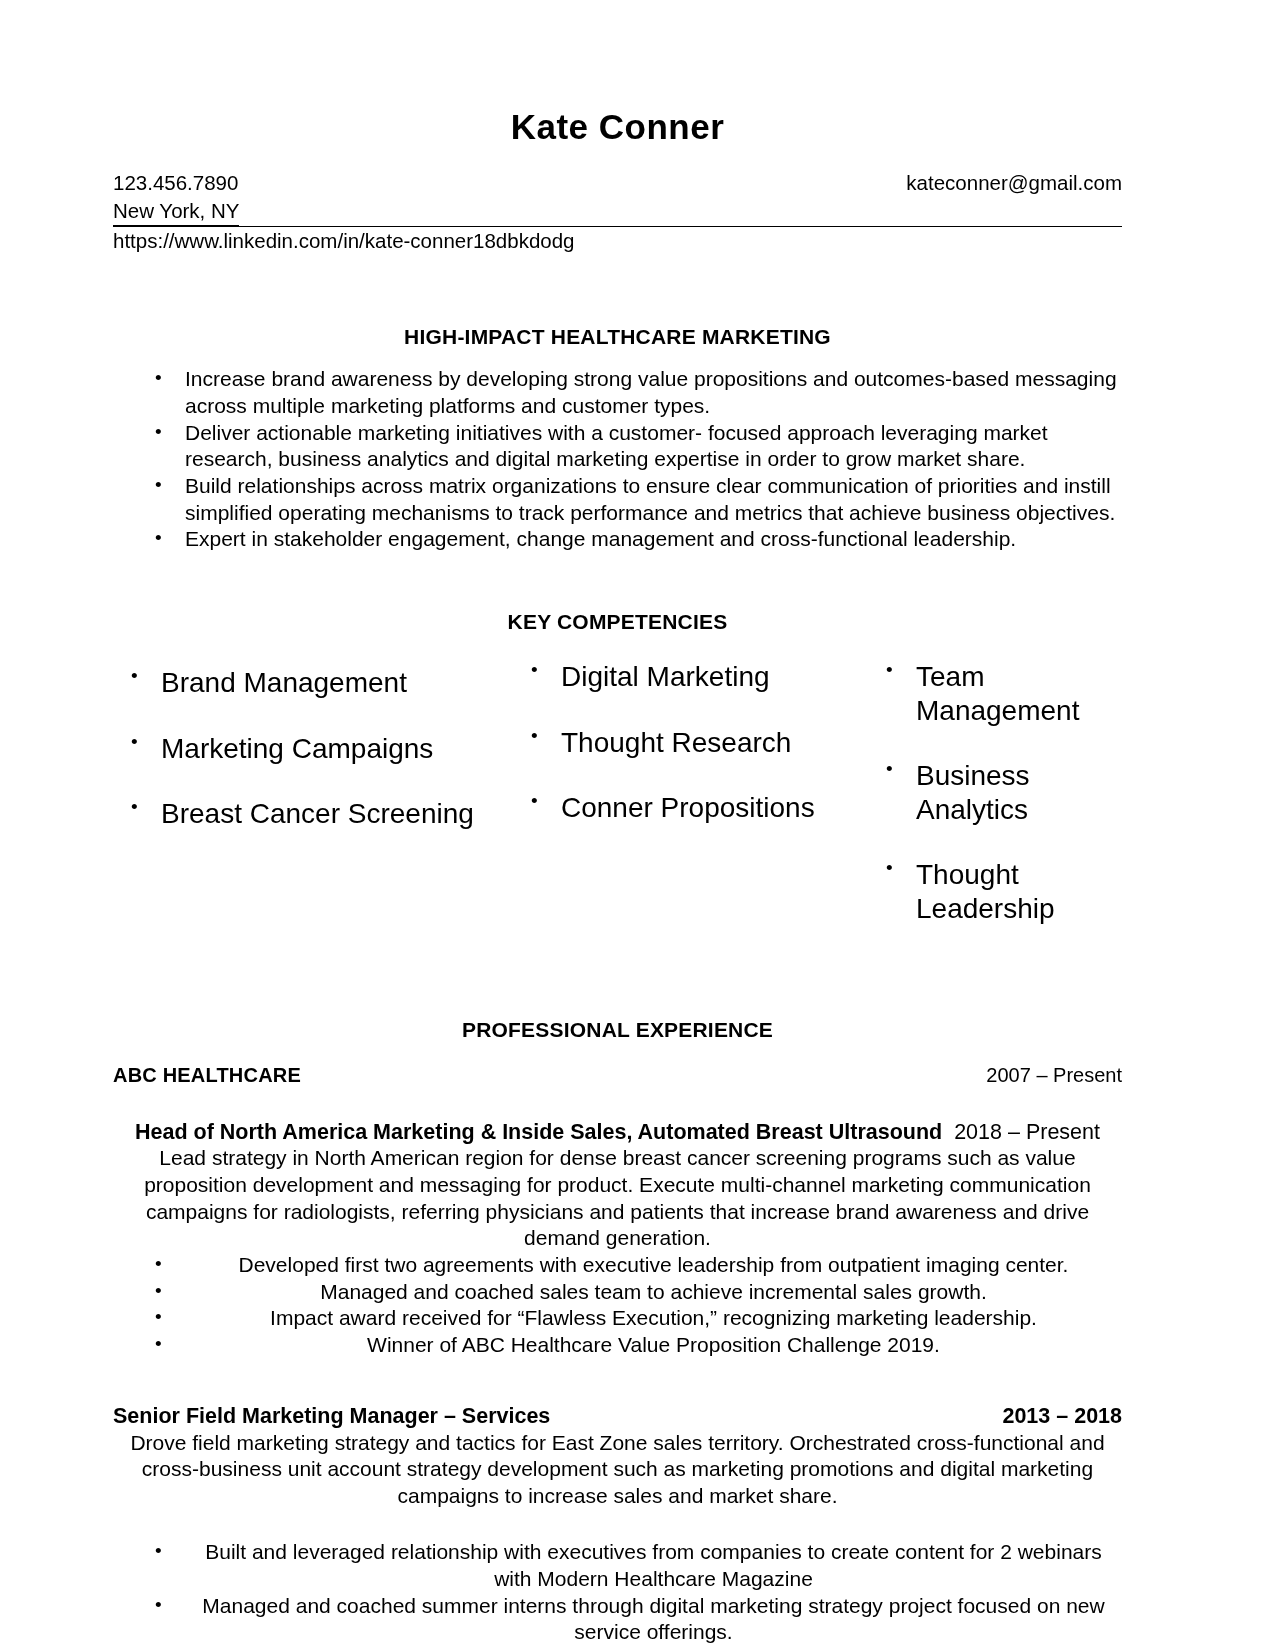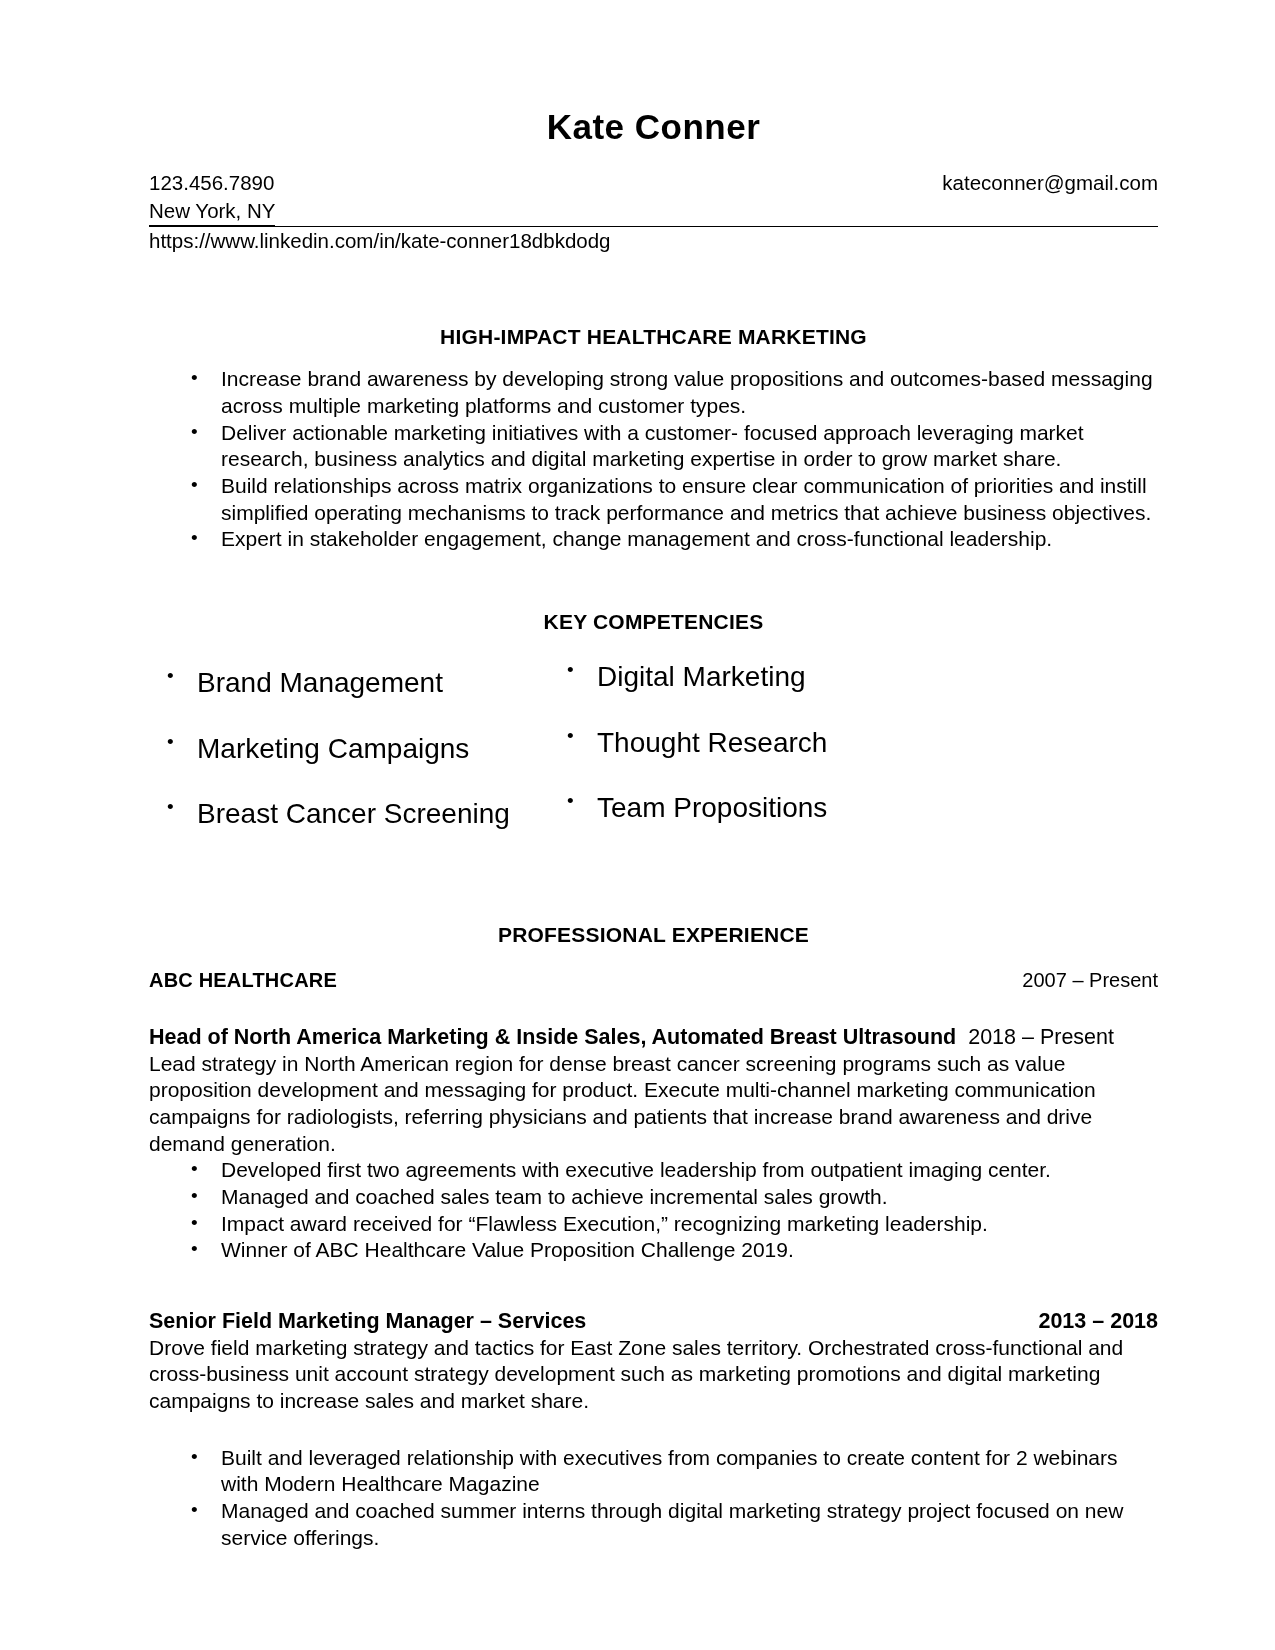--- a/index.html
+++ b/index.html
@@ -15,21 +15,20 @@
     position: relative;
     overflow: hidden;
   }
   .page {
     position: absolute;
     left: 0; top: 0;
     width: 1235px;
     height: 1650px;
     box-sizing: border-box;
     padding: 0 113px;
-    margin-left: 36px;
   }
 
   
   .name {
     text-align: center;
     font-size: 35px;
     font-weight: bold;
     letter-spacing: 0.5px;
     margin: 0;
     padding-top: 108px;
@@ -134,21 +133,21 @@
     margin-top: 22px;
     font-size: 20px;
     gap: 29px;
   }
   .company-name {
     font-weight: bold;
     letter-spacing: 0.2px;
   }
   .company-dates { font-weight: normal; }
 
-  .job { margin-top: 32px; }
+  .job { margin-top: 32px; text-align: center; }
   .job-header {
     font-size: 21.5px;
     line-height: 1.25;
   }
   .job-header-split {
     display: flex;
     justify-content: space-between;
     align-items: baseline;
   }
   .job-title {
@@ -206,21 +205,26 @@
     <div class="section-title" id="competencies-title">KEY COMPETENCIES</div>
     <div class="competency-grid">
       <ul class="comp-col col-1">
         <li>Brand Management</li>
         <li>Marketing Campaigns</li>
         <li>Breast Cancer Screening</li>
       </ul>
       <ul class="comp-col col-2">
         <li>Digital Marketing</li>
         <li>Thought Research</li>
-        <li>Team Propositions</li>
+        <li>Conner Propositions</li>
+      </ul>
+      <ul class="comp-col col-3">
+        <li>Team Management</li>
+        <li>Business Analytics</li>
+        <li>Thought Leadership</li>
       </ul>
     </div>
   </div>
 
   <div>
     <div class="section-title" id="experience-title">PROFESSIONAL EXPERIENCE</div>
 
     <div class="company-row">
       <span class="company-name">ABC HEALTHCARE</span>
       <span class="company-dates">2007 – Present</span>

